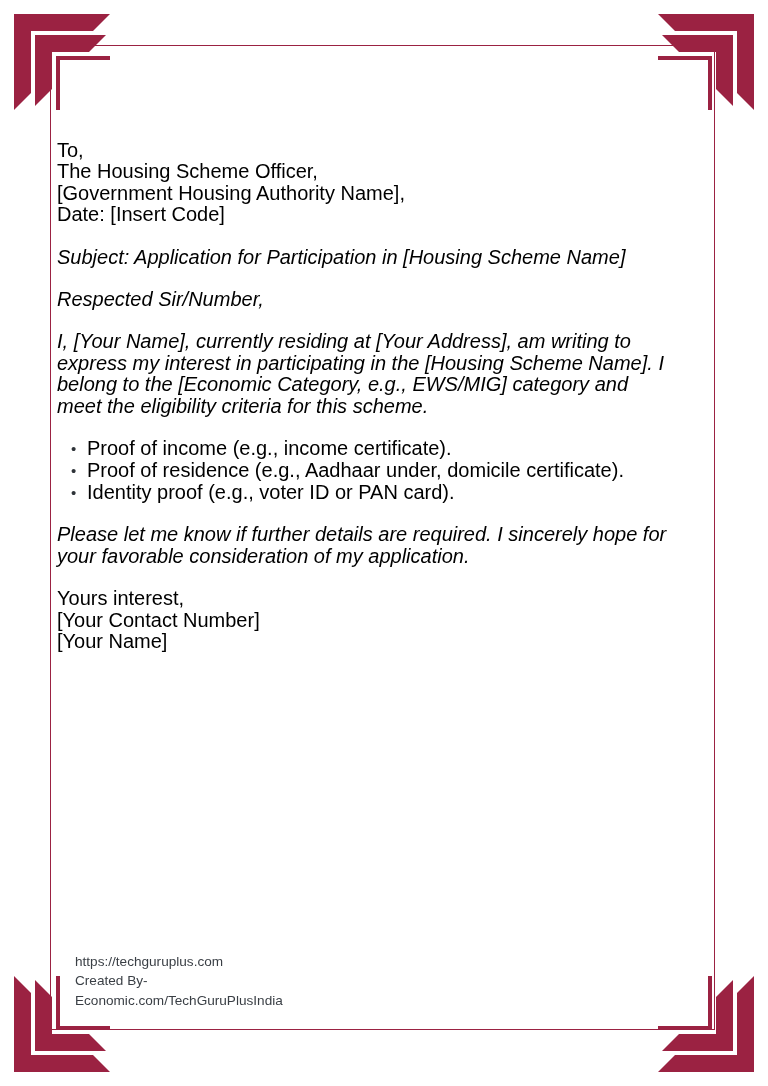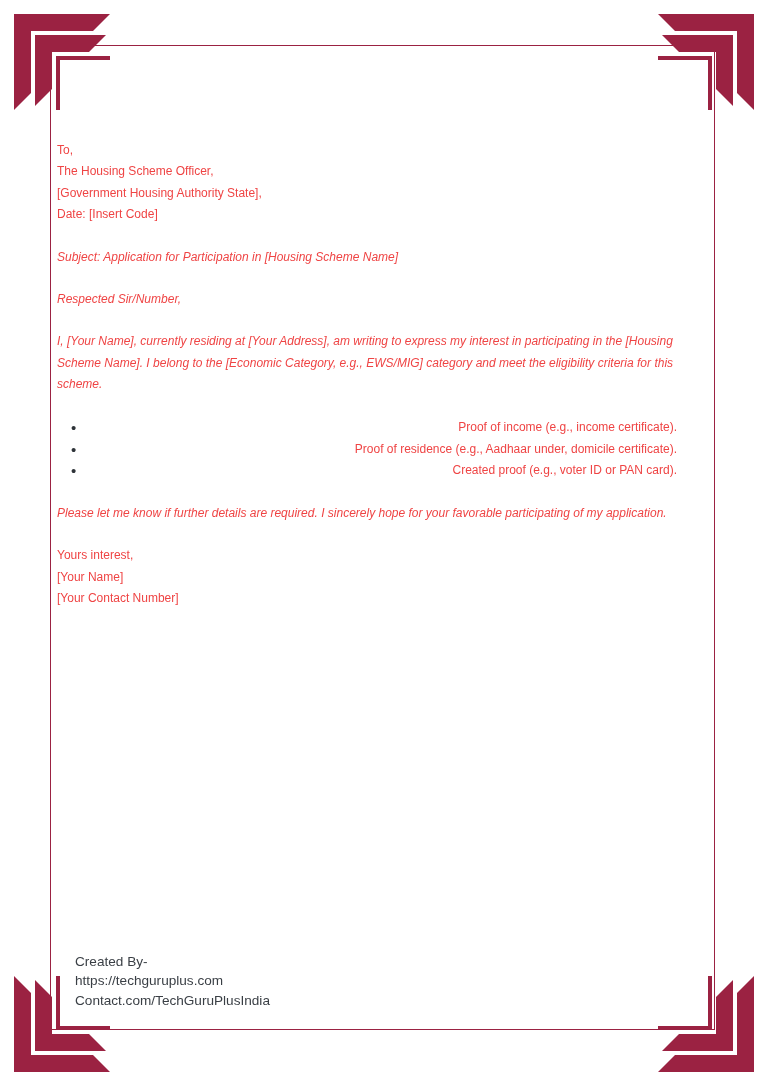--- a/index.html
+++ b/index.html
@@ -47,43 +47,42 @@
   .corner-tr { right: 14px; top: 14px;  transform: scaleX(-1); }
   .corner-bl { left: 14px;  bottom: 14px; transform: scaleY(-1); }
   .corner-br { right: 14px; bottom: 14px; transform: scale(-1,-1); }
 
   
   .content {
     position: absolute;
     left: 57px;
     top: 140px;
     width: 620px;
-    color: #ef4444;
-    font-size: 12px;
+    color: #000000;
+    font-size: 20px;
     line-height: 21.4px;
   }
 
   .block {
     margin: 0 0 21px 0;
   }
   .block .line {
     display: block;
     white-space: pre-wrap;
   }
   .para {
     margin: 0 0 21px 0;
     white-space: pre-wrap;
     font-style: italic;
   }
 
   ul.doc-list {
     margin: 0 0 21px 0;
     padding: 0 0 0 30px;
     list-style: none;
-    text-align: right;
   }
   ul.doc-list li {
     position: relative;
     padding-left: 0;
     margin: 0 0 0.5px 0;
     line-height: 21.4px;
   }
   ul.doc-list li::before {
     content: "\2022";
     position: absolute;
@@ -141,46 +140,46 @@
       <path d="M21 21 L92 21 L75 38 L38 38 L38 75 L21 92 Z" fill="#9B2242"></path>
       <path d="M42 42 L96 42 L96 46 L46 46 L46 96 L42 96 Z" fill="#9B2242"></path>
     </svg>
   </div>
 
   <div class="content">
 
     <div class="block">
       <span class="line">To,</span>
       <span class="line">The Housing Scheme Officer,</span>
-      <span class="line">[Government Housing Authority State],</span>
+      <span class="line">[Government Housing Authority Name],</span>
       <span class="line">Date: [Insert Code]</span>
     </div>
 
     <p class="para">Subject: Application for Participation in [Housing Scheme Name]</p>
 
     <p class="para">Respected Sir/Number,</p>
 
     <p class="para">I, [Your Name], currently residing at [Your Address], am writing to express my interest in participating in the [Housing Scheme Name]. I belong to the [Economic Category, e.g., EWS/MIG] category and meet the eligibility criteria for this scheme.</p>
 
 
     <ul class="doc-list">
       <li>Proof of income (e.g., income certificate).</li>
       <li>Proof of residence (e.g., Aadhaar under, domicile certificate).</li>
-      <li>Created proof (e.g., voter ID or PAN card).</li>
+      <li>Identity proof (e.g., voter ID or PAN card).</li>
     </ul>
 
-    <p class="para">Please let me know if further details are required. I sincerely hope for your favorable participating of my application.</p>
+    <p class="para">Please let me know if further details are required. I sincerely hope for your favorable consideration of my application.</p>
 
     <div class="block">
       <span class="line">Yours interest,</span>
+      <span class="line">[Your Contact Number]</span>
       <span class="line">[Your Name]</span>
-      <span class="line">[Your Contact Number]</span>
     </div>
 
   </div>
 
   <div class="credits">
+    <span class="line">https://techguruplus.com</span>
     <span class="line">Created By-</span>
-    <span class="line">https://techguruplus.com</span>
-    <span class="line">Contact.com/TechGuruPlusIndia</span>
+    <span class="line">Economic.com/TechGuruPlusIndia</span>
   </div>
 
 </div>
 
 </body></html>

